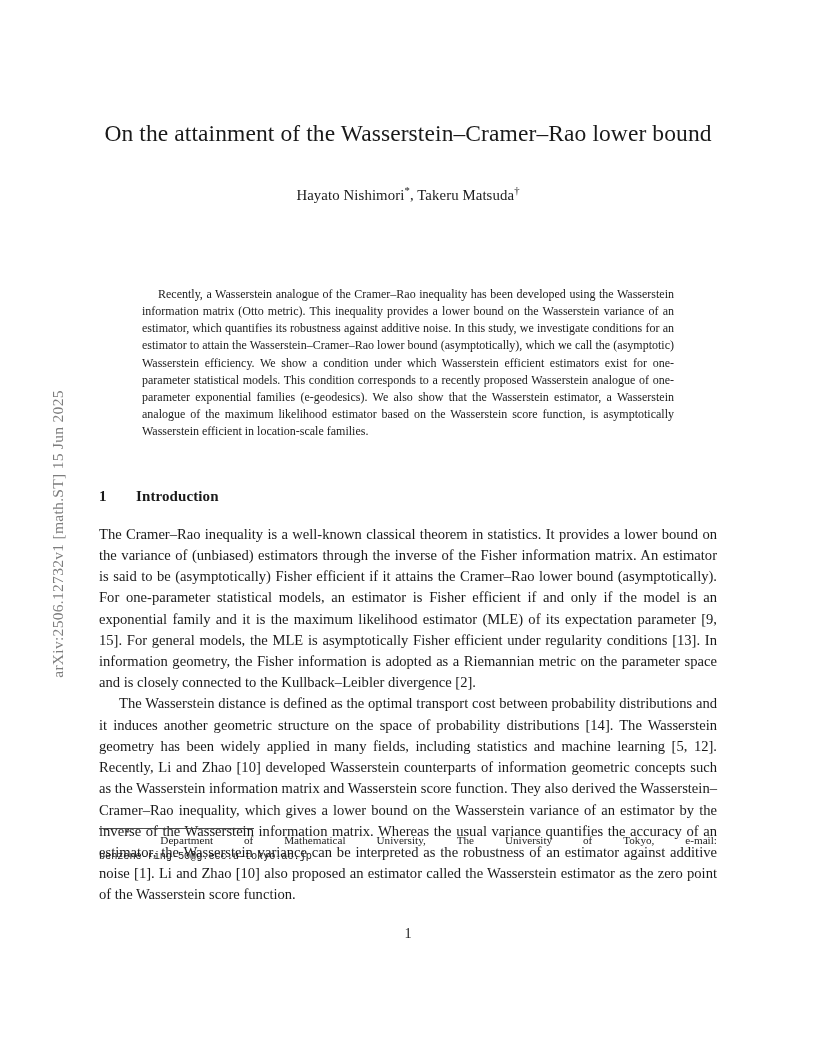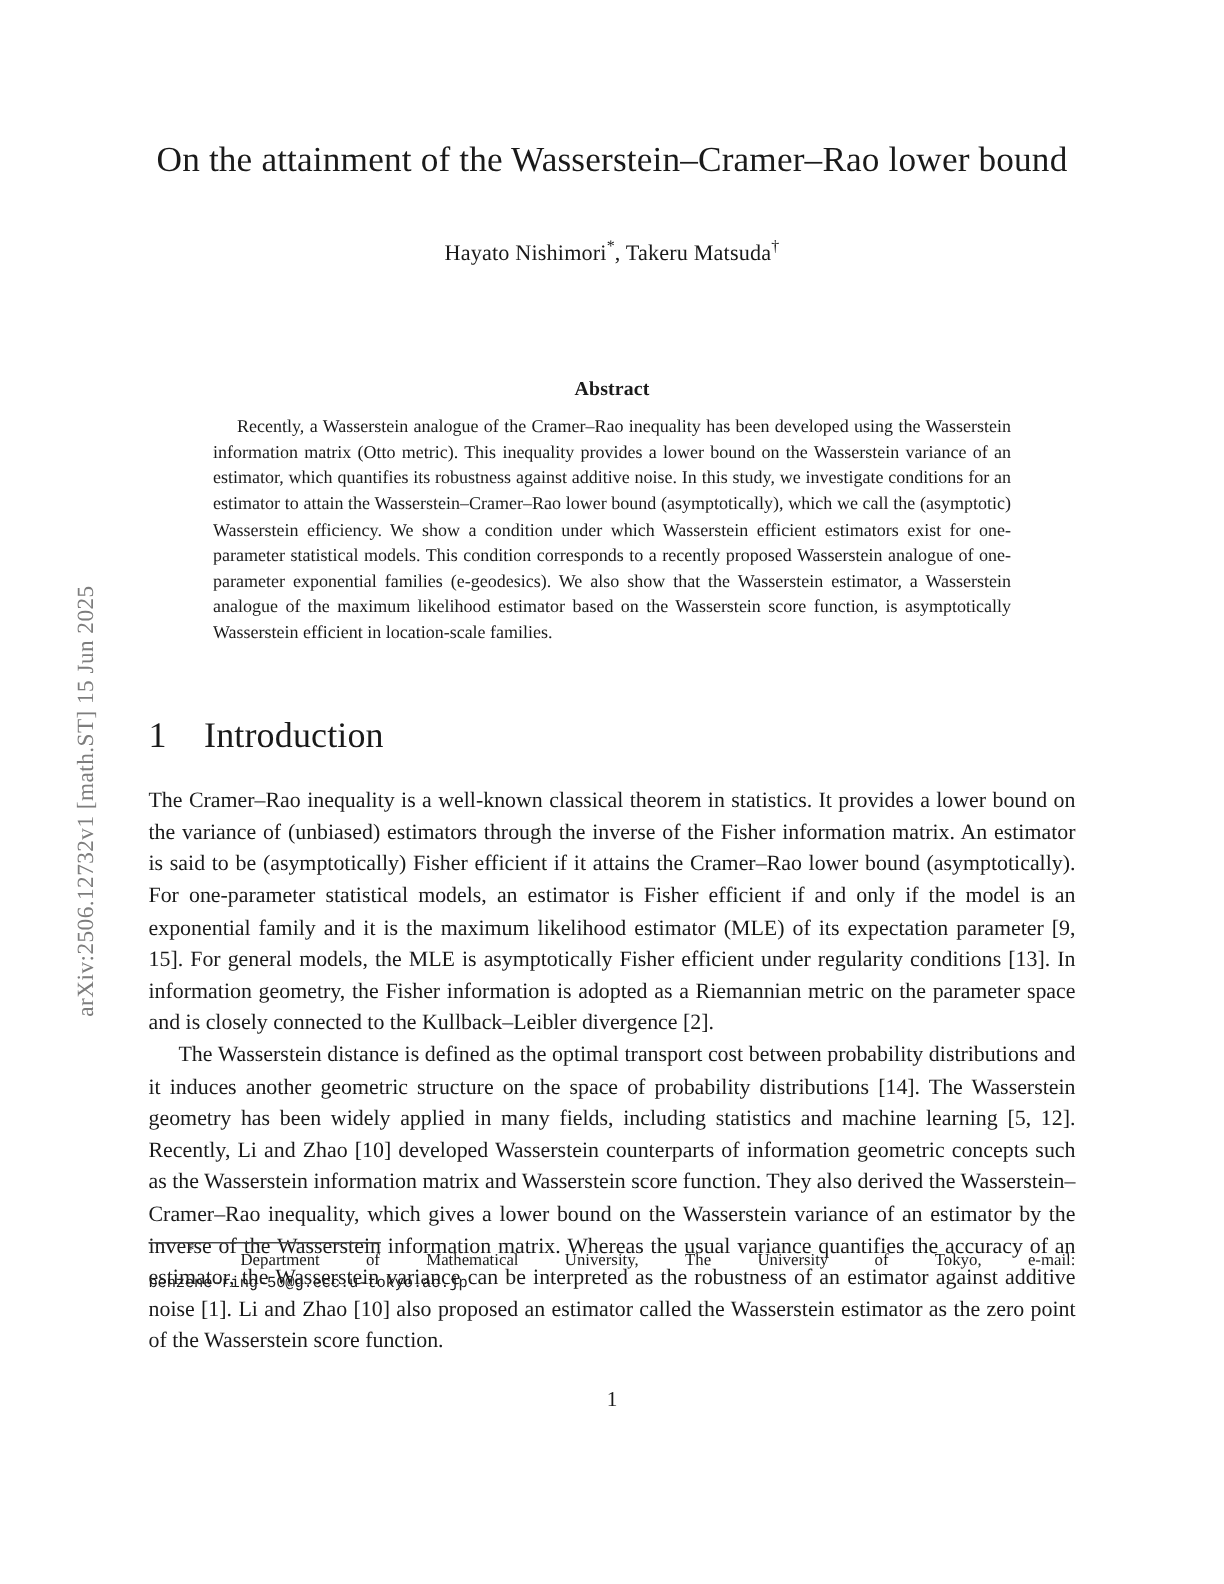--- a/index.html
+++ b/index.html
@@ -44,21 +44,21 @@
   .content {
     position: absolute;
     left: 99px;
     top: 0;
     width: 618px;
     height: 1056px;
   }
 
   .title {
     margin: 0;
-    padding-top: 93px;
+    padding-top: 119px;
     font-size: 23.5px;
     font-weight: normal;
     text-align: center;
     line-height: 1.25;
     letter-spacing: 0.1px;
   }
 
   .authors {
     margin: 16px;
     padding-top: 23px;
@@ -91,22 +91,22 @@
     line-height: 1.42;
     text-align: justify;
     text-indent: 16px;
     hyphens: none;
   }
 
   
   .section-heading {
     margin: 0;
     padding-top: 47px;
-    font-size: 24px;
-    font-weight: normal;
+    font-size: 15px;
+    font-weight: bold;
     letter-spacing: 0.1px;
   }
   .section-heading .secnum {
     display: inline-block;
     min-width: 37px;
   }
 
   
   .body-par {
     margin: 0;
@@ -180,21 +180,20 @@
 
   <div class="content">
 
     <h1 class="title">On the attainment of the Wasserstein–Cramer–Rao lower bound</h1>
 
     <div class="authors">
       <span>Hayato Nishimori</span><sup>*</sup><span>,  </span><span>Takeru Matsuda</span><sup>†</sup>
     </div>
 
     <div class="abstract-block">
-      <div class="abstract-heading">Abstract</div>
       <p class="abstract-body">Recently, a Wasserstein analogue of the Cramer–Rao inequality has been developed using the Wasserstein information matrix (Otto metric). This inequality provides a lower bound on the Wasserstein variance of an estimator, which quantifies its robustness against additive noise. In this study, we investigate conditions for an estimator to attain the Wasserstein–Cramer–Rao lower bound (asymptotically), which we call the (asymptotic) Wasserstein efficiency. We show a condition under which Wasserstein efficient estimators exist for one-parameter statistical models. This condition corresponds to a recently proposed Wasserstein analogue of one-parameter exponential families (e-geodesics). We also show that the Wasserstein estimator, a Wasserstein analogue of the maximum likelihood estimator based on the Wasserstein score function, is asymptotically Wasserstein efficient in location-scale families.</p>
     </div>
 
     <h2 class="section-heading">
       <span class="secnum">1</span><span>Introduction</span>
     </h2>
 
     <p class="body-par first">The Cramer–Rao inequality is a well-known classical theorem in statistics. It provides a lower bound on the variance of (unbiased) estimators through the inverse of the Fisher information matrix. An estimator is said to be (asymptotically) Fisher efficient if it attains the Cramer–Rao lower bound (asymptotically). For one-parameter statistical models, an estimator is Fisher efficient if and only if the model is an exponential family and it is the maximum likelihood estimator (MLE) of its expectation parameter [9, 15]. For general models, the MLE is asymptotically Fisher efficient under regularity conditions [13]. In information geometry, the Fisher information is adopted as a Riemannian metric on the parameter space and is closely connected to the Kullback–Leibler divergence [2].</p>
 
     <p class="body-par indented">The Wasserstein distance is defined as the optimal transport cost between probability distributions and it induces another geometric structure on the space of probability distributions [14]. The Wasserstein geometry has been widely applied in many fields, including statistics and machine learning [5, 12]. Recently, Li and Zhao [10] developed Wasserstein counterparts of information geometric concepts such as the Wasserstein information matrix and Wasserstein score function. They also derived the Wasserstein–Cramer–Rao inequality, which gives a lower bound on the Wasserstein variance of an estimator by the inverse of the Wasserstein information matrix. Whereas the usual variance quantifies the accuracy of an estimator, the Wasserstein variance can be interpreted as the robustness of an estimator against additive noise [1]. Li and Zhao [10] also proposed an estimator called the Wasserstein estimator as the zero point of the Wasserstein score function.</p>

